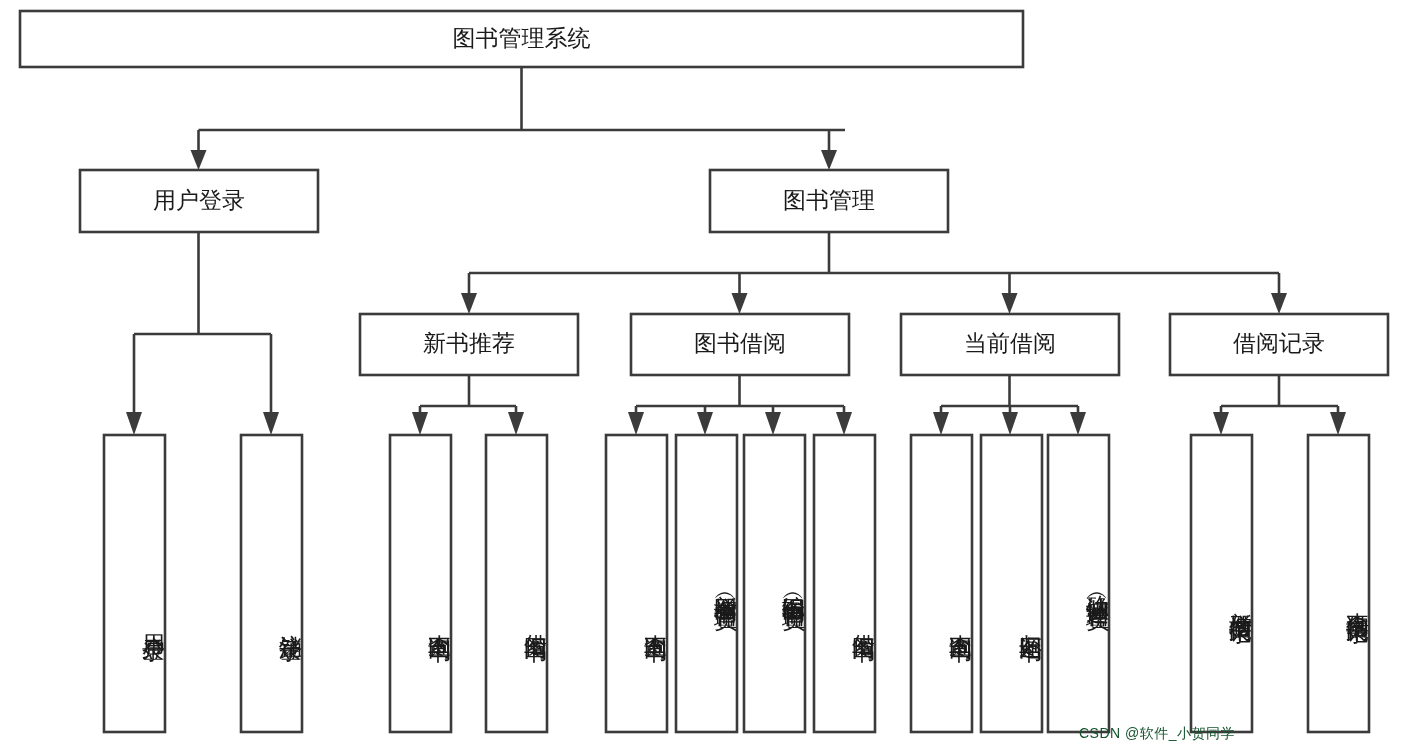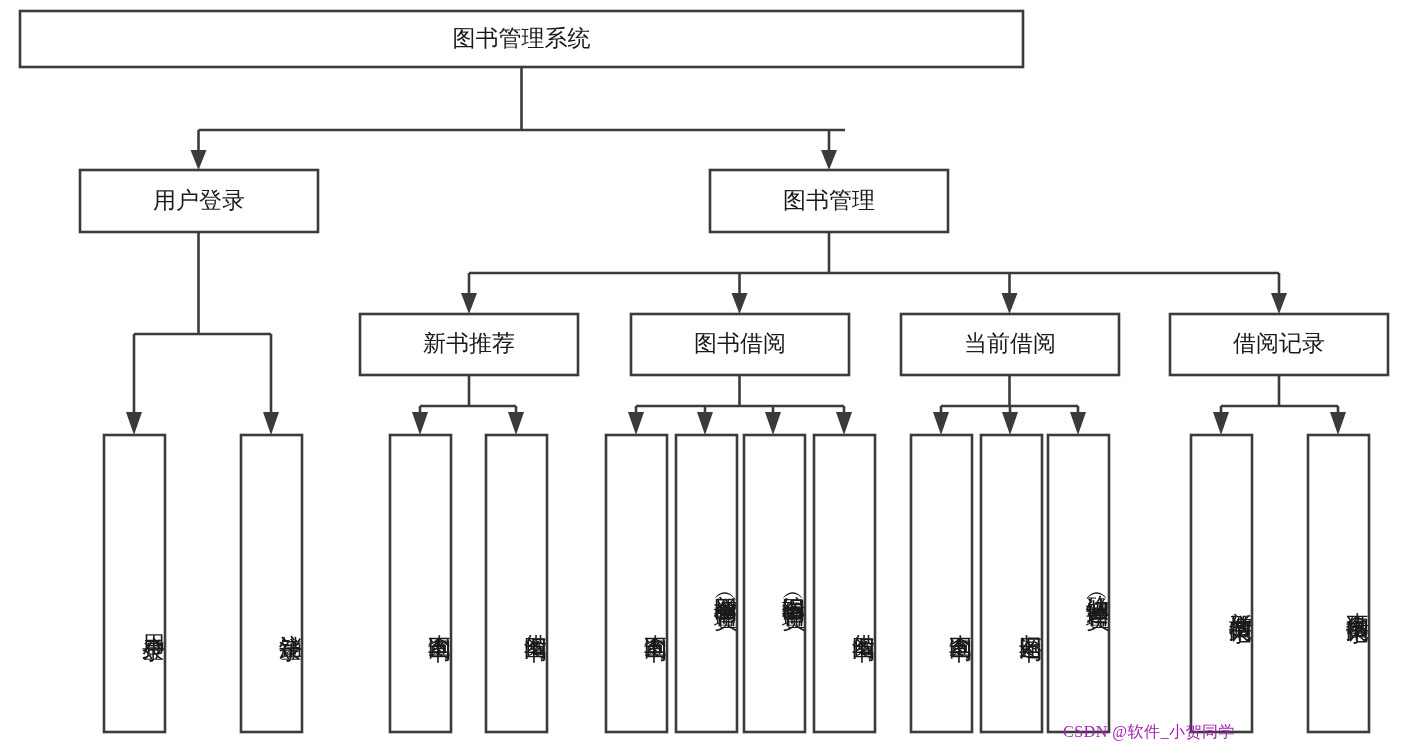--- a/index.html
+++ b/index.html
@@ -61,23 +61,23 @@
     display: flex;
     align-items: flex-start;
     justify-content: center;
     white-space: nowrap;
     pointer-events: none;
   }
   .watermark {
     position: absolute;
     right: 8px;
     bottom: 4px;
-    font-family: Liberation Serif, serif;
-    font-size: 16px;
-    color: #a21caf;
+    font-family: Liberation Sans, sans-serif;
+    font-size: 14px;
+    color: #14532d;
     letter-spacing: 0.5px;
     user-select: none;
   }
 </style>
 </head>
 <body>
 
 <div id="diagram-root">
 
   <svg id="tree-svg" viewBox="0 0 1405 747" xmlns="http://www.w3.org/2000/svg">

